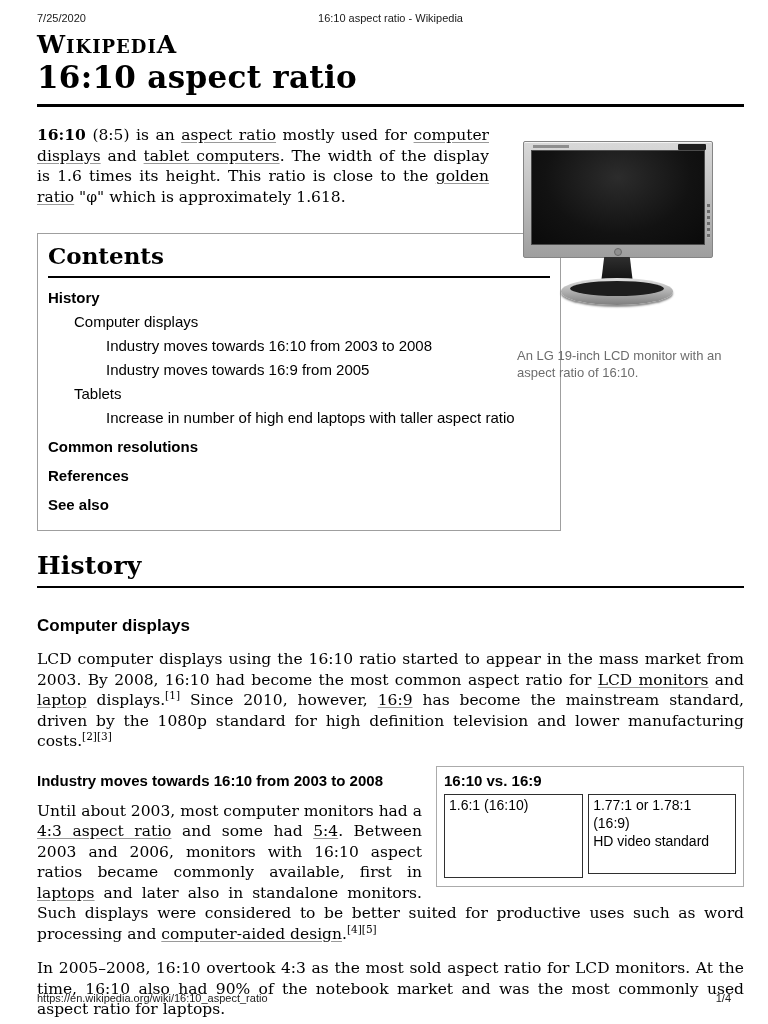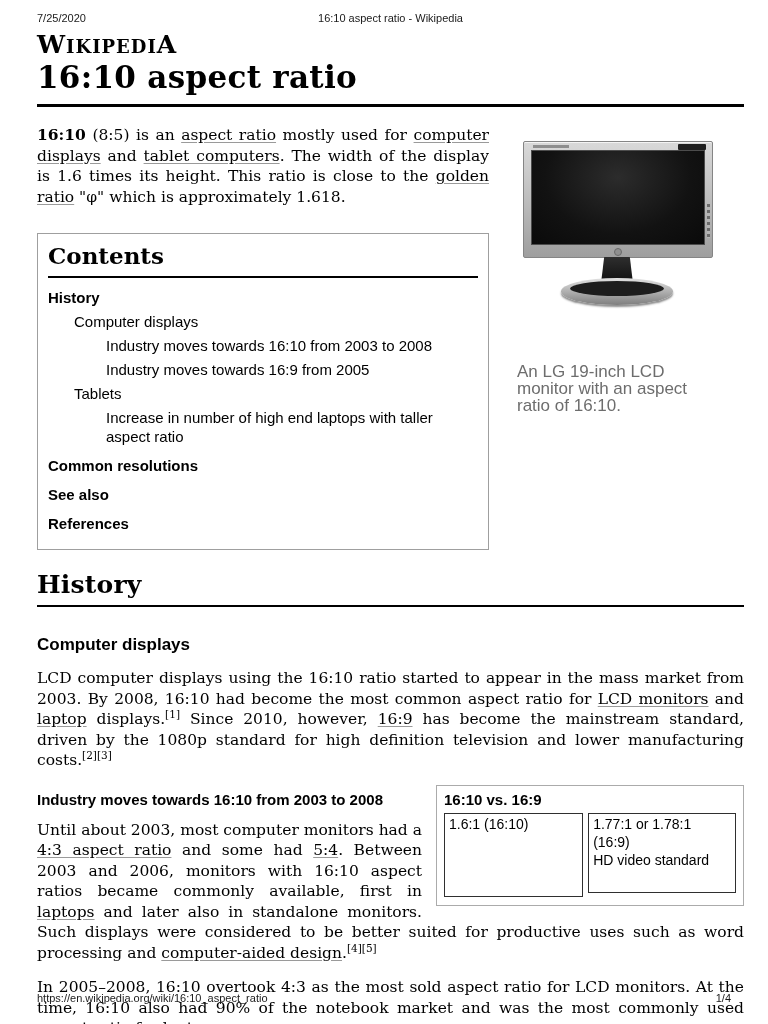--- a/index.html
+++ b/index.html
@@ -36,21 +36,21 @@
   .left-col { width:452px; }
   .right-col { width:214px; margin-left:28px; padding-top:14px; }
   p.body-text { font-size:15.5px; line-height:20.5px; text-align:justify; }
   .wide { font-size:15.5px; line-height:21px; }
   .link { text-decoration:underline; text-decoration-color:#9a9a9a; text-underline-offset:2px; }
   .b { font-weight:bold; }
   sup.ref { font-size:10.5px; line-height:0; vertical-align:super; }
   
   .contents-box {
     margin-top:26px; border:1px solid #9f9f9f; background:#fff;
-    padding:8px 10px 16px 10px; width:452px;
+    padding:8px 10px 16px 10px; width:524px;
   }
   .contents-title {
     font-family:"DejaVu Serif", serif; font-size:23px; font-weight:bold;
     padding-bottom:7px; border-bottom:2px solid #000;
   }
   .toc { font-family:"Liberation Sans", sans-serif; font-size:15px; line-height:19px; }
   .toc-item { margin-top:5px; }
   .toc-item.lvl1 { font-weight:bold; margin-top:10px; }
   .toc-item.lvl2 { padding-left:26px; }
   .toc-item.lvl3 { padding-left:58px; }
@@ -82,22 +82,22 @@
     position:absolute; left:50%; top:139px; transform:translateX(-50%);
     width:112px; height:27px; border-radius:50%;
     background:linear-gradient(180deg,#e2e2e2 0%,#b5b5b5 45%,#7e7e7e 100%);
     box-shadow:0 2px 2px rgba(0,0,0,.45);
   }
   .m-base-inner {
     position:absolute; left:9px; right:9px; top:3px; bottom:9px; border-radius:50%;
     background:#1d1d1d;
   }
   .fig-caption {
-    margin-top:56px; font-family:"Liberation Sans", sans-serif;
-    font-size:17px; line-height:17px; color:#6d6d6d; width:205px;
+    margin-top:40px; font-family:"Liberation Sans", sans-serif;
+    font-size:13px; line-height:17px; color:#6d6d6d; width:205px;
   }
   
   h2.sec {
     margin-top:20px; font-size:25px; font-weight:bold; letter-spacing:.2px;
     padding-bottom:6px; border-bottom:2px solid #000;
   }
   h3.sub { margin-top:28px; font-family:"Liberation Sans", sans-serif; font-size:17px; font-weight:bold; }
   h4.subsub { font-family:"Liberation Sans", sans-serif; font-size:15px; font-weight:bold; }
   .p-after-h3 { margin-top:13px; }
   
@@ -137,22 +137,22 @@
       <div class="contents-box">
         <div class="contents-title">Contents</div>
         <div class="toc">
             <div class="toc-item lvl1 b">History</div>
             <div class="toc-item lvl2">Computer displays</div>
             <div class="toc-item lvl3">Industry moves towards 16:10 from 2003 to 2008</div>
             <div class="toc-item lvl3">Industry moves towards 16:9 from 2005</div>
             <div class="toc-item lvl2">Tablets</div>
             <div class="toc-item lvl3">Increase in number of high end laptops with taller aspect ratio</div>
             <div class="toc-item lvl1 b">Common resolutions</div>
+            <div class="toc-item lvl1 b">References</div>
             <div class="toc-item lvl1 b">See also</div>
-            <div class="toc-item lvl1 b">References</div>
           </div>
       </div>
     </div>
 
     <div class="right-col">
       <div class="monitor">
         <div class="m-frame">
           <div class="m-flatron"></div>
           <div class="m-badge"></div>
           <div class="m-screen"></div>

